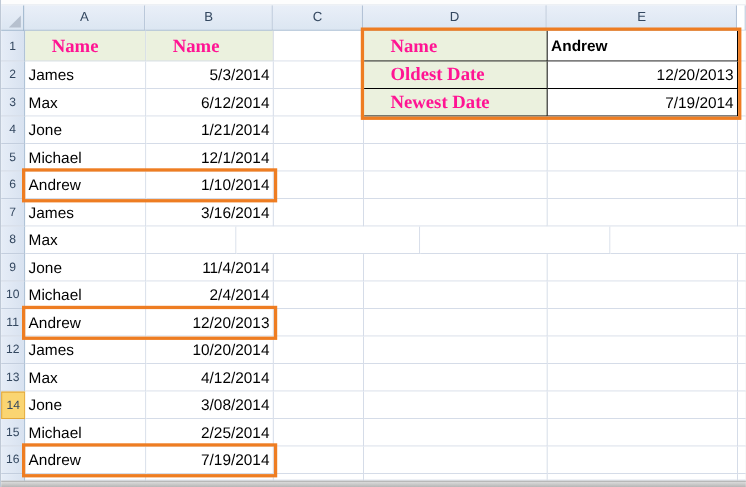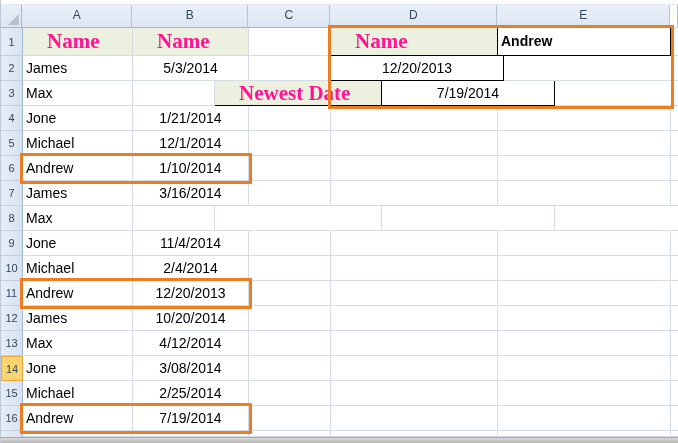--- a/index.html
+++ b/index.html
@@ -31,22 +31,22 @@
   .cell{border-right:1px solid var(--gridline);border-bottom:1px solid var(--gridline);font-size:14px;color:#000;
         line-height:24px;overflow:hidden;white-space:nowrap;padding:0 3px;background:#fff;}
   .r1 .cell{line-height:27px;}
   .ca{width:110px;flex:0 0 110px;}
   .cb{width:116px;flex:0 0 116px;}
   .cc{width:82px;flex:0 0 82px;}
   .cd{width:167px;flex:0 0 167px;}
   .ce{width:173px;flex:0 0 173px;}
   .cf{width:8px;flex:1 1 auto;border-bottom:1px solid var(--gridline);background:#fff;}
   .green{background:var(--green-header-fill);}
-  .serif{font-family:"Liberation Serif",serif;font-weight:bold;font-size:21px;color:var(--pink-header-text);padding-left:24px;}
-  .date{text-align:center;}
+  .serif{font-family:"Liberation Serif",serif;font-weight:bold;font-size:17px;color:var(--pink-header-text);padding-left:24px;}
+  .date{text-align:right;}
   .bold{font-weight:bold;}
   .blk{border-right:1px solid #000;border-bottom:1px solid #000;}
   .orange-box{position:absolute;border:3px solid var(--orange-highlight);pointer-events:none;z-index:5;}
   .box-r6{left:19px;top:153px;width:232px;height:31px;}
   .box-r11{left:19px;top:278px;width:232px;height:31px;}
   .box-r16{left:19px;top:403px;width:232px;height:31px;}
   .box-sum{left:327px;top:25px;width:346px;height:84px;}
   .row.r17{height:6px;overflow:hidden;}
   .r17 .rh{height:25px;align-items:flex-start;line-height:22px;}
   .bottombar{position:absolute;left:0;bottom:0;width:678px;height:6px;background:linear-gradient(#DCDCDC,#B4B4B4);border-top:1px solid #A8A8A8;}
@@ -77,27 +77,29 @@
     <div class="cell cd green serif blk">Name</div>
     <div class="cell ce bold blk">Andrew</div>
     <div class="cf"></div>
   </div>
 
   <div class="row">
     <div class="rh">2</div>
     <div class="cell ca">James</div>
     <div class="cell cb date">5/3/2014</div>
     <div class="cell cc"></div>
+    <div class="cell cd green serif blk">Oldest Date</div>
     <div class="cell ce date blk">12/20/2013</div>
     <div class="cf"></div>
   </div>
 
   <div class="row">
     <div class="rh">3</div>
     <div class="cell ca">Max</div>
+    <div class="cell cb date">6/12/2014</div>
     <div class="cell cc"></div>
     <div class="cell cd green serif blk">Newest Date</div>
     <div class="cell ce date blk">7/19/2014</div>
     <div class="cf"></div>
   </div>
 
   <div class="row">
     <div class="rh">4</div>
     <div class="cell ca">Jone</div>
     <div class="cell cb date">1/21/2014</div>

